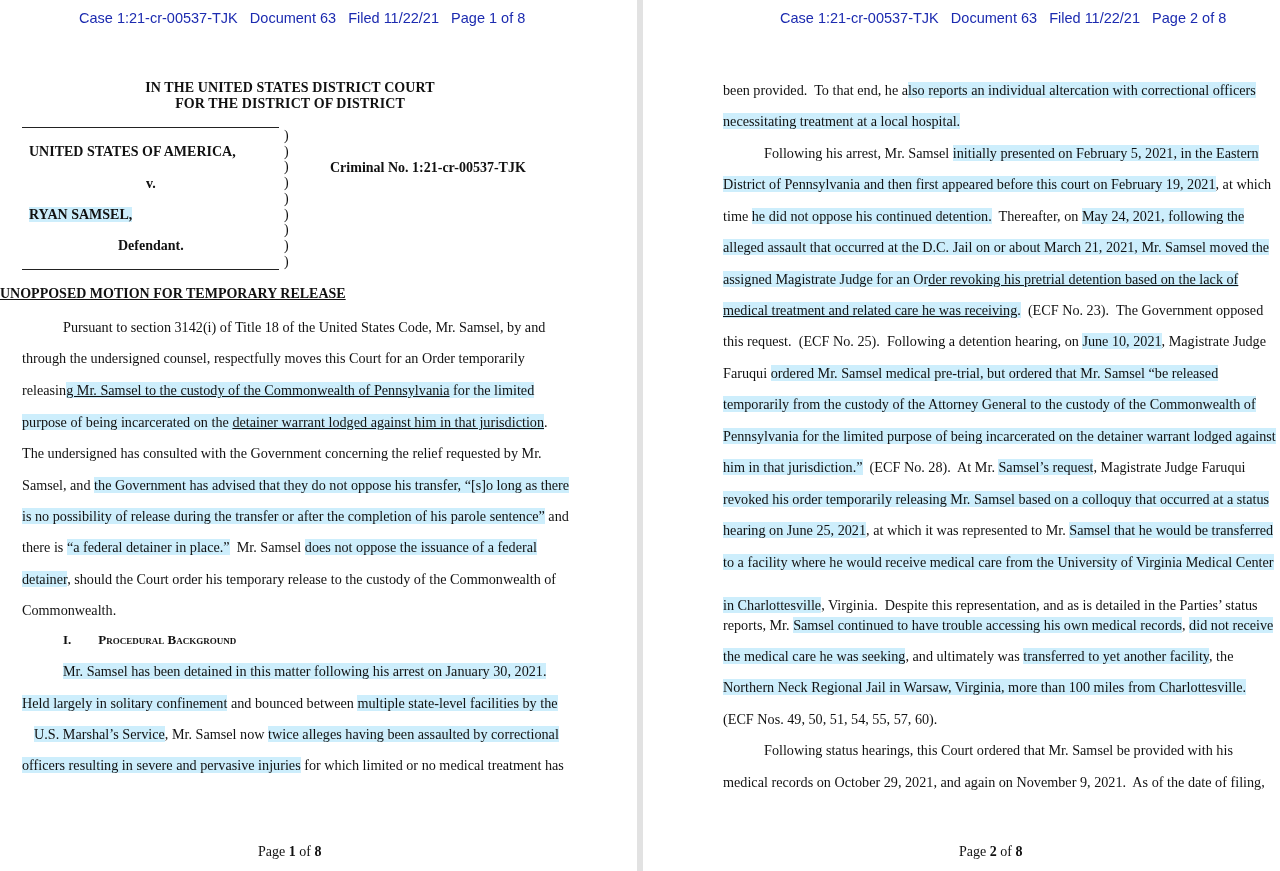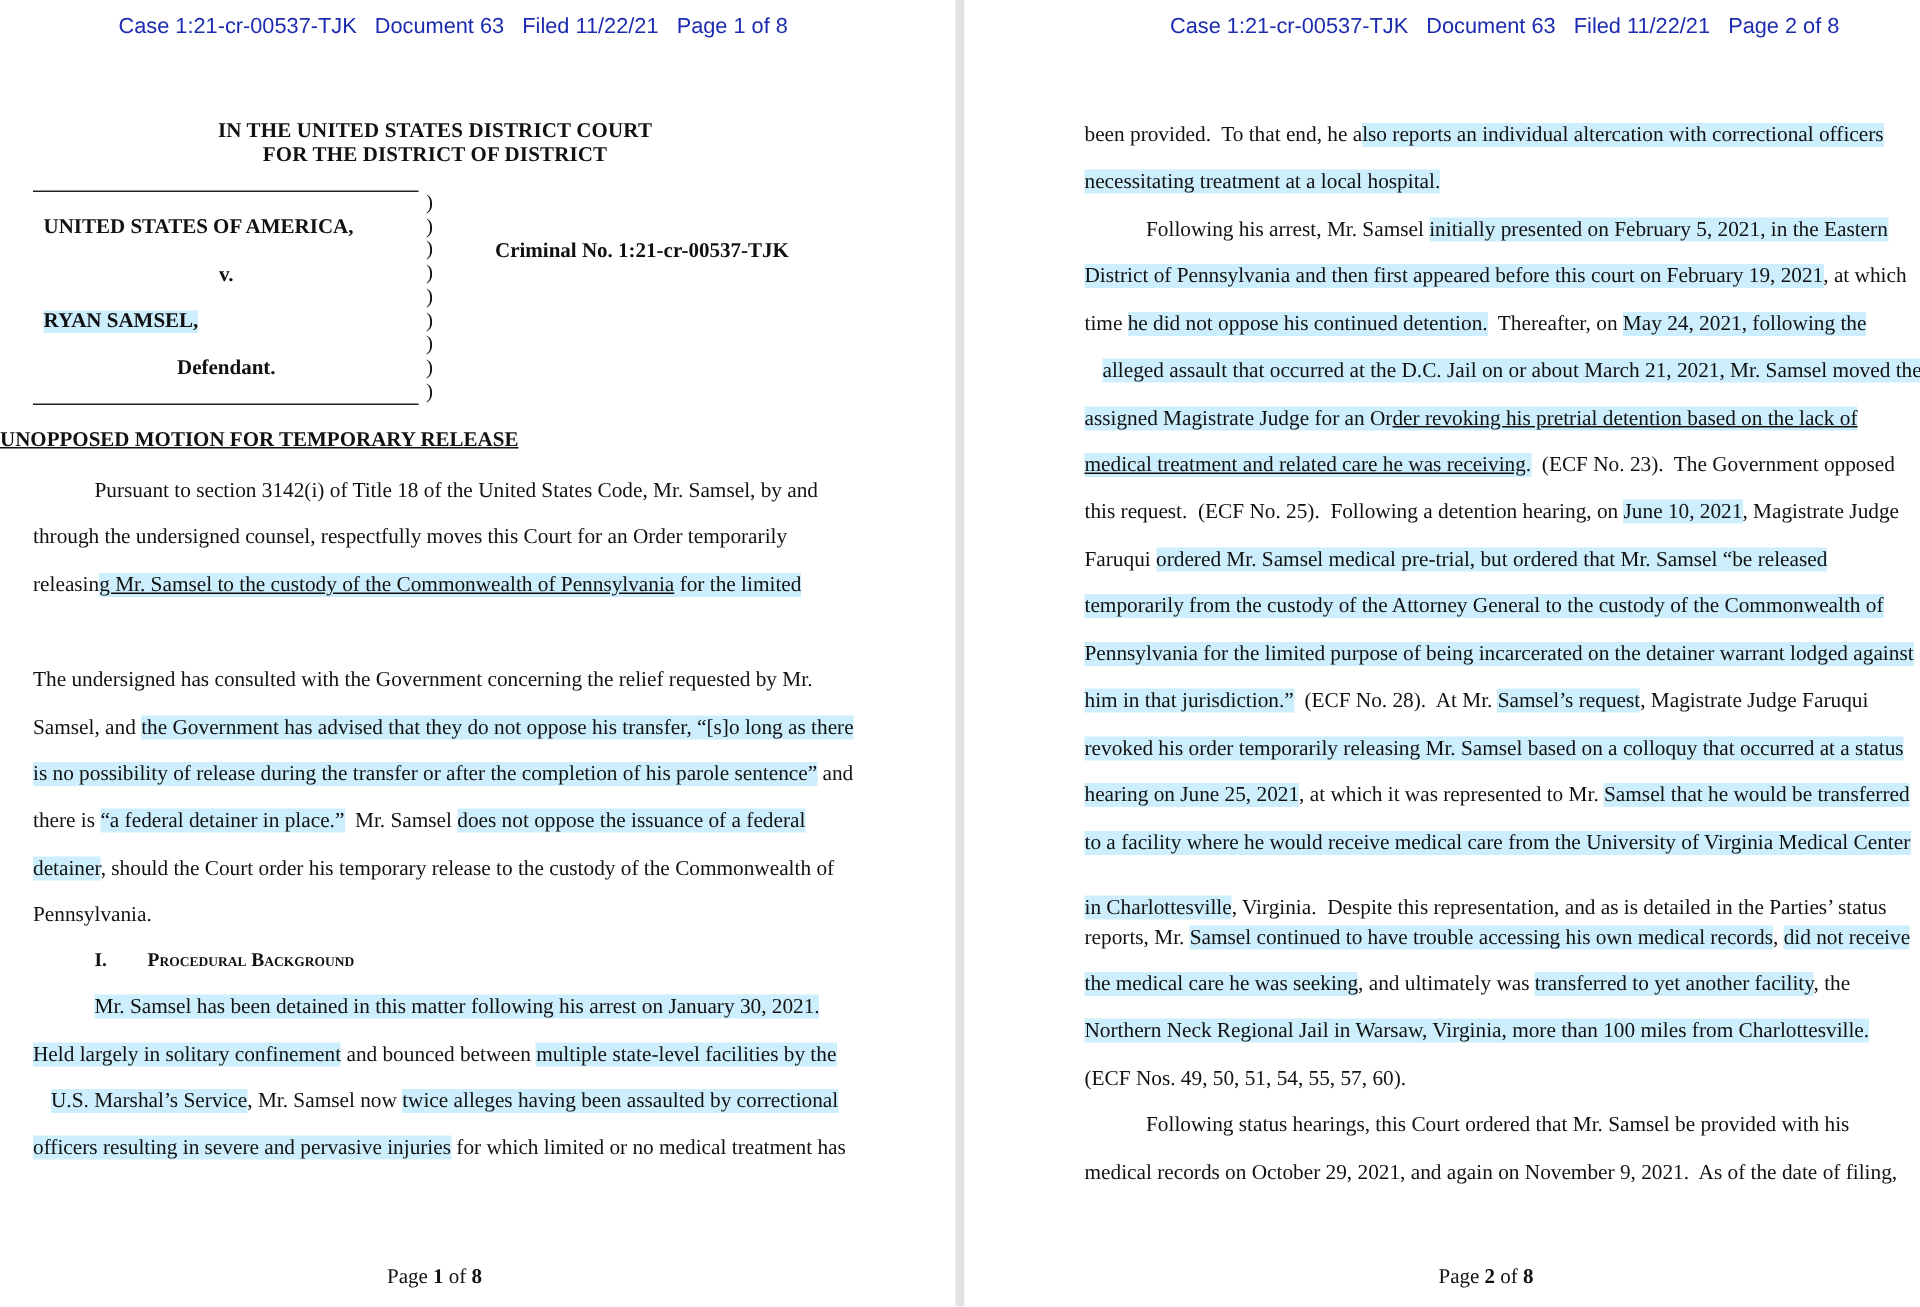--- a/index.html
+++ b/index.html
@@ -51,44 +51,45 @@
   <div class="cap" style="left:29px;top:207px"><span class="hl">RYAN SAMSEL,</span></div>
   <div class="cap" style="left:118px;top:238px">Defendant.</div>
   <div class="cap" style="left:330px;top:160px">Criminal No. 1:21-cr-00537-TJK</div>
   <div class="motion-title">UNOPPOSED MOTION FOR TEMPORARY RELEASE</div>
   <div class="lines"></div>
   <div class="heading" style="left:63px;top:632px"><span>I.</span><span style="display:inline-block;width:27px"></span><span class="sc">Procedural Background</span></div>
   <div class="footer"><span>Page </span><b>1</b><span> of </span><b>8</b></div>
 <div class="line" style="top: 318px; left: 63px;"><span>Pursuant to section 3142(i) of Title 18 of the United States Code, Mr. Samsel, by and</span></div>
     <div class="line" style="top: 349px; left: 22px;"><span>through the undersigned counsel, respectfully moves this Court for an Order temporarily</span></div>
     <div class="line" style="top: 381px; left: 22px;"><span>releasin</span><span class="hl u">g Mr. Samsel to the custody of the Commonwealth of Pennsylvania</span><span class="hl"> for the limited</span></div>
+    <div class="line" style="top: 413px; left: 22px;"><span class="hl">purpose of being incarcerated on the </span><span class="hl u">detainer warrant lodged against him in that jurisdiction</span><span>.</span></div>
     <div class="line" style="top: 444px; left: 22px;"><span>The undersigned has consulted with the Government concerning the relief requested by Mr.</span></div>
     <div class="line" style="top: 476px; left: 22px;"><span>Samsel, and </span><span class="hl">the Government has advised that they do not oppose his transfer, “[s]o long as there</span></div>
     <div class="line" style="top: 538px; left: 22px;"><span>there is </span><span class="hl">“a federal detainer in place.”</span><span>  Mr. Samsel </span><span class="hl">does not oppose the issuance of a federal</span></div>
     <div class="line" style="top: 507px; left: 22px;"><span class="hl">is no possibility of release during the transfer or after the completion of his parole sentence”</span><span> and</span></div>
     <div class="line" style="top: 570px; left: 22px;"><span class="hl">detainer</span><span>, should the Court order his temporary release to the custody of the Commonwealth of</span></div>
-    <div class="line" style="top: 601px; left: 22px;"><span>Pennsylvania.</span></div>
+    <div class="line" style="top: 601px; left: 22px;"><span>Commonwealth.</span></div>
     <div class="line" style="top: 662px; left: 63px;"><span class="hl">Mr. Samsel has been detained in this matter following his arrest on January 30, 2021.</span></div>
     <div class="line" style="top: 694px; left: 22px;"><span class="hl">Held largely in solitary confinement</span><span> and bounced between </span><span class="hl">multiple state-level facilities by the</span></div>
     <div class="line" style="top: 725px; left: 22px; padding-left: 12px;"><span class="hl">U.S. Marshal’s Service</span><span>, Mr. Samsel now </span><span class="hl">twice alleges having been assaulted by correctional</span></div>
     <div class="line" style="top: 756px; left: 22px;"><span class="hl">officers resulting in severe and pervasive injuries</span><span> for which limited or no medical treatment has</span></div>
   </div>
 
 <div class="divider"></div>
 
 <div class="page" id="page2">
   <div class="stamp">Case 1:21-cr-00537-TJK   Document 63   Filed 11/22/21   Page 2 of 8</div>
   <div class="lines"></div>
   <div class="footer"><span>Page </span><b>2</b><span> of </span><b>8</b></div>
 <div class="line" style="top: 81px; left: 80px;"><span>been provided.  To that end, he a</span><span class="hl">lso reports an individual altercation with correctional officers</span></div>
     <div class="line" style="top: 112px; left: 80px;"><span class="hl">necessitating treatment at a local hospital.</span></div>
     <div class="line" style="top: 144px; left: 121px;"><span>Following his arrest, Mr. Samsel </span><span class="hl">initially presented on February 5, 2021, in the Eastern</span></div>
     <div class="line" style="top: 175px; left: 80px;"><span class="hl">District of Pennsylvania and then first appeared before this court on February 19, 2021</span><span>, at which</span></div>
     <div class="line" style="top: 207px; left: 80px;"><span>time </span><span class="hl">he did not oppose his continued detention.</span><span>  Thereafter, on </span><span class="hl">May 24, 2021, following the</span></div>
-    <div class="line" style="top: 238px; left: 92px;"><span class="hl">alleged assault that occurred at the D.C. Jail on or about March 21, 2021, Mr. Samsel moved the</span></div>
+    <div class="line" style="top: 238px; left: 80px;"><span class="hl">alleged assault that occurred at the D.C. Jail on or about March 21, 2021, Mr. Samsel moved the</span></div>
     <div class="line" style="top: 270px; left: 80px;"><span class="hl">assigned Magistrate Judge for an Or</span><span class="hl u">der revoking his pretrial detention based on the lack of</span></div>
     <div class="line" style="top: 301px; left: 80px;"><span class="hl u">medical treatment and related care he was receiving</span><span class="hl">.</span><span>  (ECF No. 23).  The Government opposed</span></div>
     <div class="line" style="top: 332px; left: 80px;"><span>this request.  (ECF No. 25).  Following a detention hearing, on </span><span class="hl">June 10, 2021</span><span>, Magistrate Judge</span></div>
     <div class="line" style="top: 364px; left: 80px;"><span>Faruqui </span><span class="hl">ordered Mr. Samsel medical pre-trial, but ordered that Mr. Samsel “be released</span></div>
     <div class="line" style="top: 395px; left: 80px;"><span class="hl">temporarily from the custody of the Attorney General to the custody of the Commonwealth of</span></div>
     <div class="line" style="top: 427px; left: 80px;"><span class="hl">Pennsylvania for the limited purpose of being incarcerated on the detainer warrant lodged against</span></div>
     <div class="line" style="top: 458px; left: 80px;"><span class="hl">him in that jurisdiction.”</span><span>  (ECF No. 28).  At Mr. </span><span class="hl">Samsel’s request</span><span>, Magistrate Judge Faruqui</span></div>
     <div class="line" style="top: 490px; left: 80px;"><span class="hl">revoked his order temporarily releasing Mr. Samsel based on a colloquy that occurred at a status</span></div>
     <div class="line" style="top: 521px; left: 80px;"><span class="hl">hearing on June 25, 2021</span><span>, at which it was represented to Mr. </span><span class="hl">Samsel that he would be transferred</span></div>
     <div class="line" style="top: 553px; left: 80px;"><span class="hl">to a facility where he would receive medical care from the University of Virginia Medical Center</span></div>

